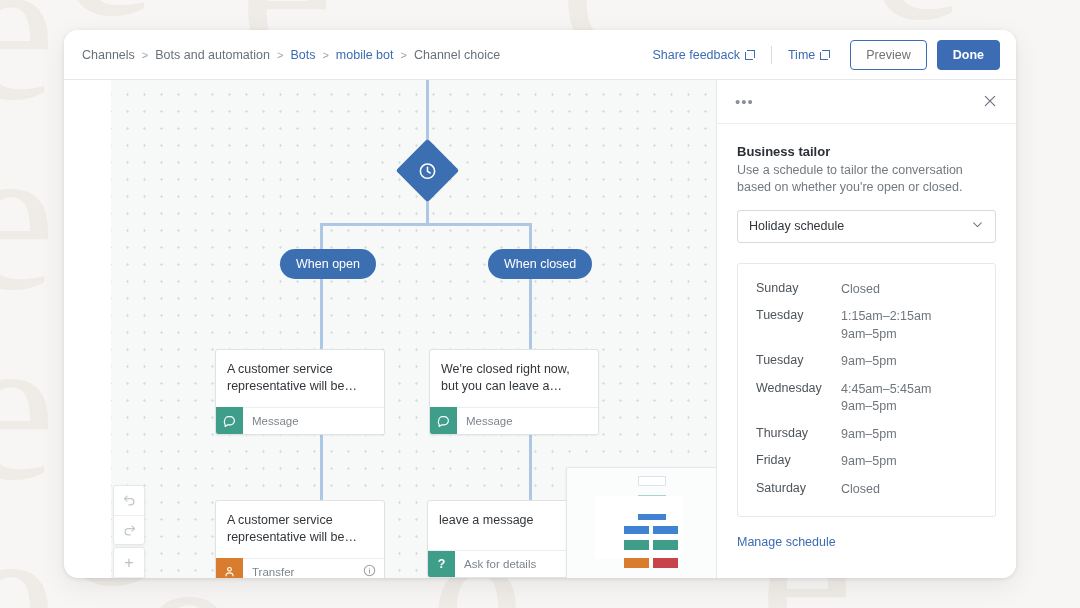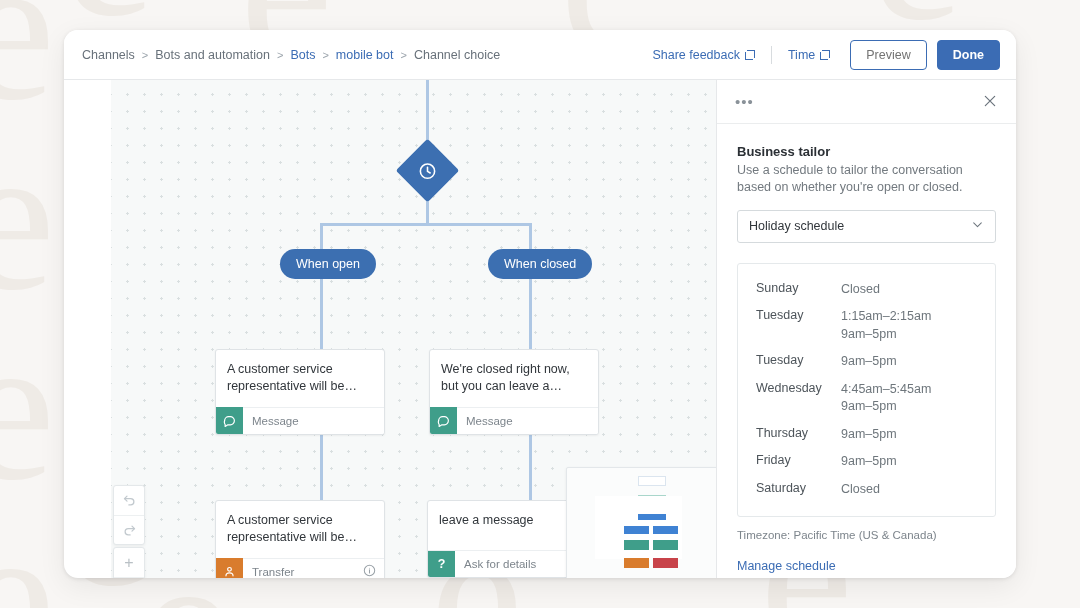--- a/index.html
+++ b/index.html
@@ -443,18 +443,17 @@
         <div class="hrow">
           <span class="day">Friday</span>
           <span class="val">9am–5pm</span>
         </div>
         <div class="hrow">
           <span class="day">Saturday</span>
           <span class="val">Closed</span>
         </div>
       </div>
 
-      <div id="timezone-line">Timezone: Pacific Time (US &amp; Canada)</div>
       <a id="manage-link">Manage schedule</a>
     </div>
   </div>
 
 </div>
 
 </body></html>

